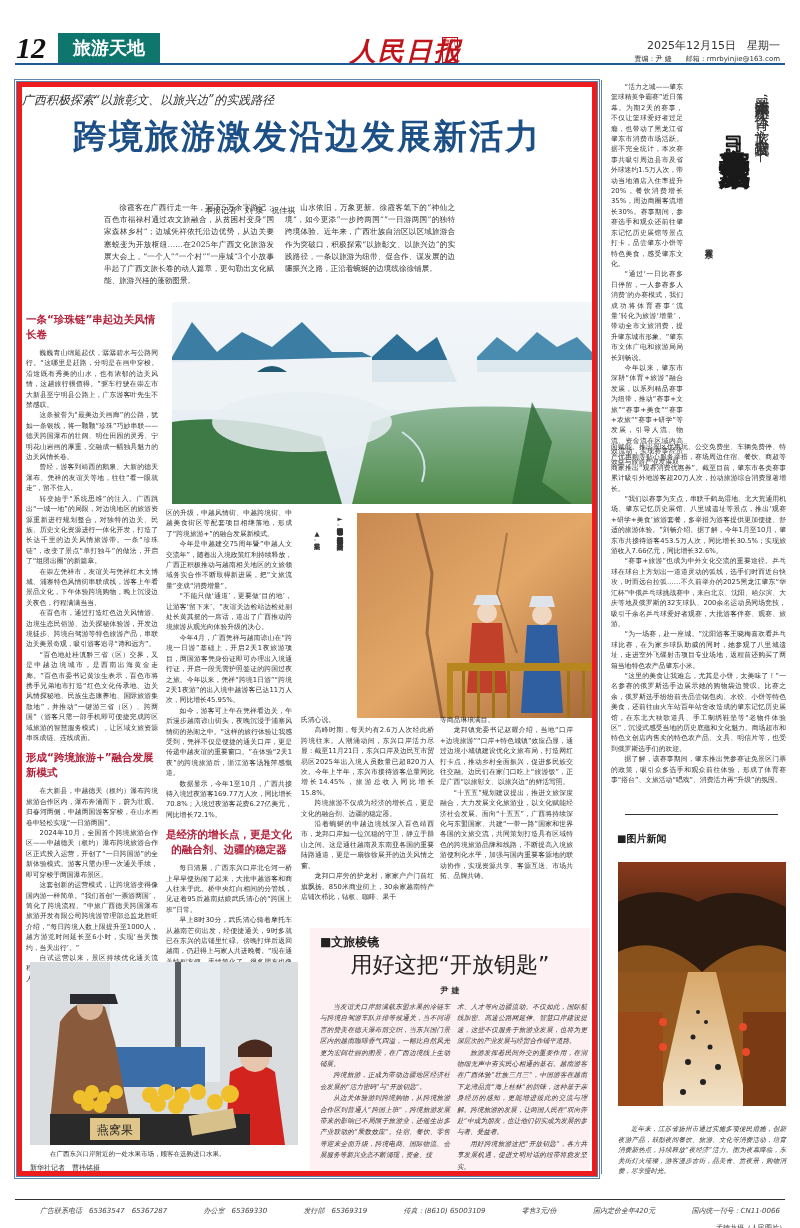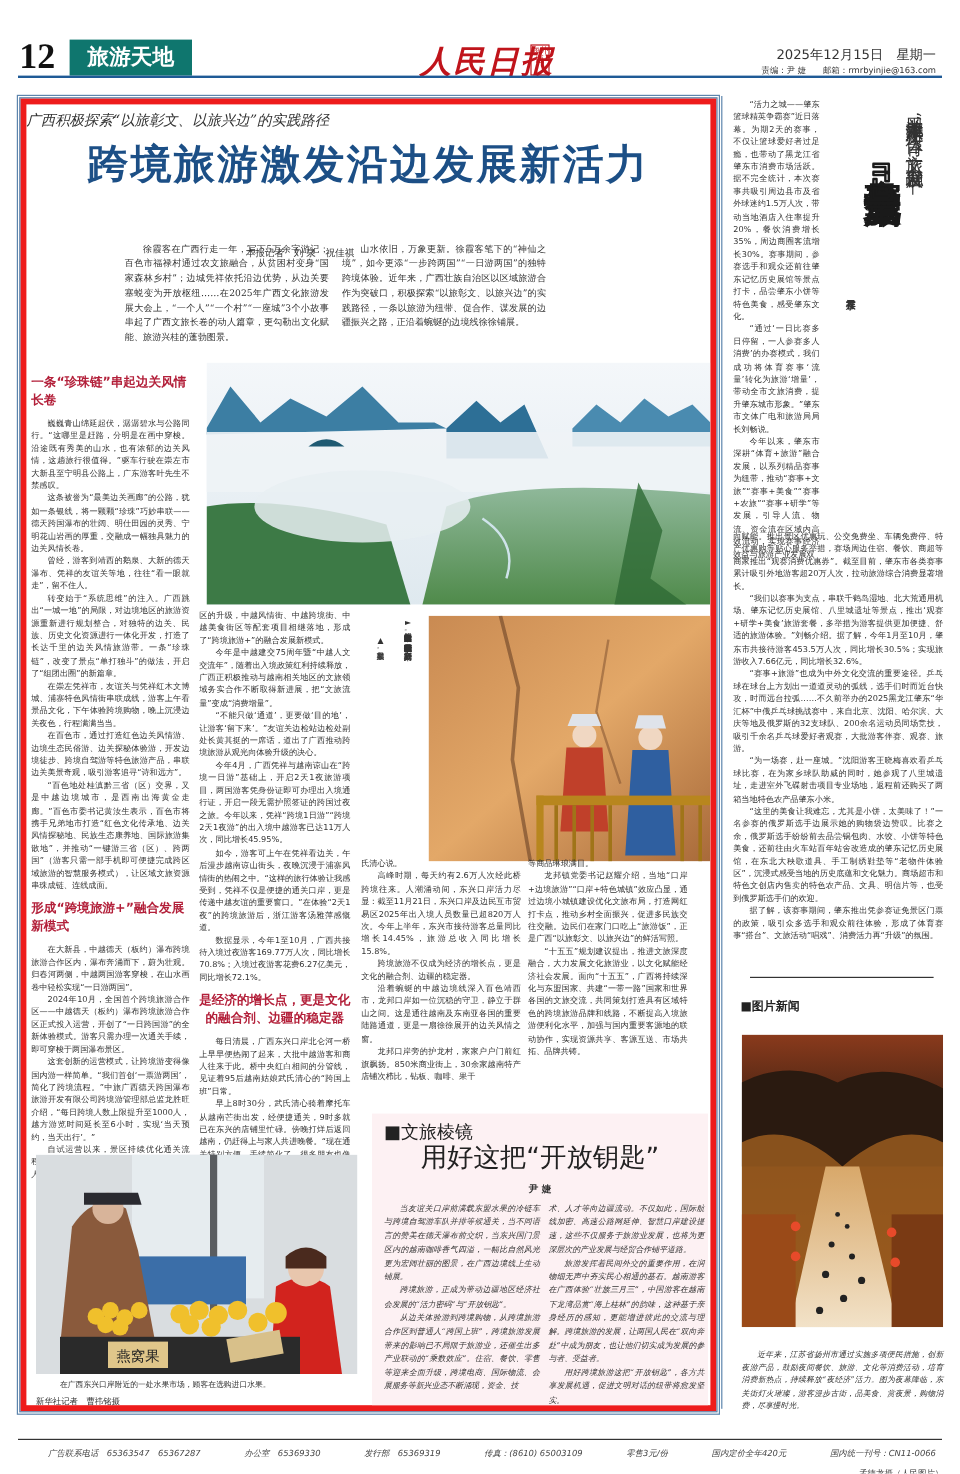--- a/index.html
+++ b/index.html
@@ -1,20 +1,20 @@
 <!DOCTYPE html>
 <html><head>
 <meta charset="utf-8">
 <style>
   html, body { margin:0; padding:0; background:#ffffff; }
   body { width:800px; height:1228px; position:relative; overflow:hidden; font-family:"DejaVu Serif", serif; color:#222; }
   .abs { position:absolute; }
 
   
-  .page-num { left:16px; top:33px; font-family:"Liberation Serif", serif; font-weight:bold; font-size:30px; color:#111; line-height:30px; }
+  .page-num { left:16px; top:33px; font-family:"Liberation Serif", serif; font-style:italic; font-weight:bold; font-size:30px; color:#111; line-height:30px; }
   .section-tag { left:58px; top:33px; width:102px; height:30px; background:#0f766e; color:#fff; font-family:"DejaVu Sans", sans-serif; font-weight:bold; font-size:18px; line-height:30px; text-align:center; }
   .logo { left:350px; top:34px; font-family:"DejaVu Serif", serif; font-style:italic; font-weight:bold; font-size:26px; color:#c0141b; letter-spacing:2px; }
   .logo-stamp { left:442px; top:37px; width:14px; height:24px; border:1px solid #c0141b; color:#c0141b; font-size:7px; line-height:8px; text-align:center; font-family:"DejaVu Sans", sans-serif; }
   .date { left:600px; top:38px; width:180px; text-align:right; font-family:"DejaVu Sans", sans-serif; font-size:11px; color:#333; }
   .editor { left:580px; top:54px; width:200px; text-align:right; font-family:"DejaVu Sans", sans-serif; font-size:7px; color:#333; }
   .head-rule { left:15px; top:63px; width:770px; height:2px; background:#1f5a96; }
 
   
   .frame { left:17px; top:82px; width:580px; height:1094px; border:5px solid #ee1c1c; box-sizing:border-box; outline:1px solid #5a7fa8; outline-offset:0; }
   .frame-blue { left:14px; top:79px; width:586px; height:1100px; border:1px solid #5d85ad; box-sizing:border-box; }
@@ -41,21 +41,21 @@
   .photo2 { left:357px; top:513px; width:235px; height:205px; overflow:hidden; }
   .photo3 { left:30px; top:962px; width:268px; height:183px; overflow:hidden; }
   .vcap { writing-mode:vertical-rl; font-size:6.5px; line-height:9px; color:#333; font-family:"DejaVu Sans", sans-serif; }
   .vcap1 { left:335px; top:515px; height:200px; }
   .vcap2 { left:312px; top:530px; height:60px; }
   .cap3 { left:30px; top:1150px; width:268px; font-size:6.5px; color:#333;margin-left:20px; }
   .cap3-credit { left:30px; top:1163px; width:268px; font-size:7px; color:#333; font-family:"DejaVu Sans", sans-serif; }
 
   
   .colbox { left:310px; top:928px; width:280px; height:243px; background:#fdf1f3; }
-  .col-tag { left:320px; top:934px; font-family:"DejaVu Sans", sans-serif; font-size:15px; color:#222; }
+  .col-tag { left:320px; top:934px; font-family:"DejaVu Sans", sans-serif; font-size:12px; color:#222;font-weight:bold; }
   .col-title { left:310px; top:950px; width:280px; text-align:center; font-family:"DejaVu Sans", sans-serif; font-size:22px; color:#222; }
   .col-author { left:310px; top:985px; width:280px; text-align:center; font-size:8px; font-weight:bold; color:#333; }
   .colbody { font-size:6.6px; line-height:11.4px; color:#333; text-align:justify; font-style:italic; }
   .colbody p { margin:0; text-indent:2em; }
   .colbodyA { left:320px; top:1002px; width:130px; }
   .colbodyB { left:457px; top:1002px; width:130px; }
 
   
   .right-vline { left:601px; top:80px; width:1px; height:1094px; background:#5d85ad; }
   .rcol { left:611px; top:82px; width:72px; }

